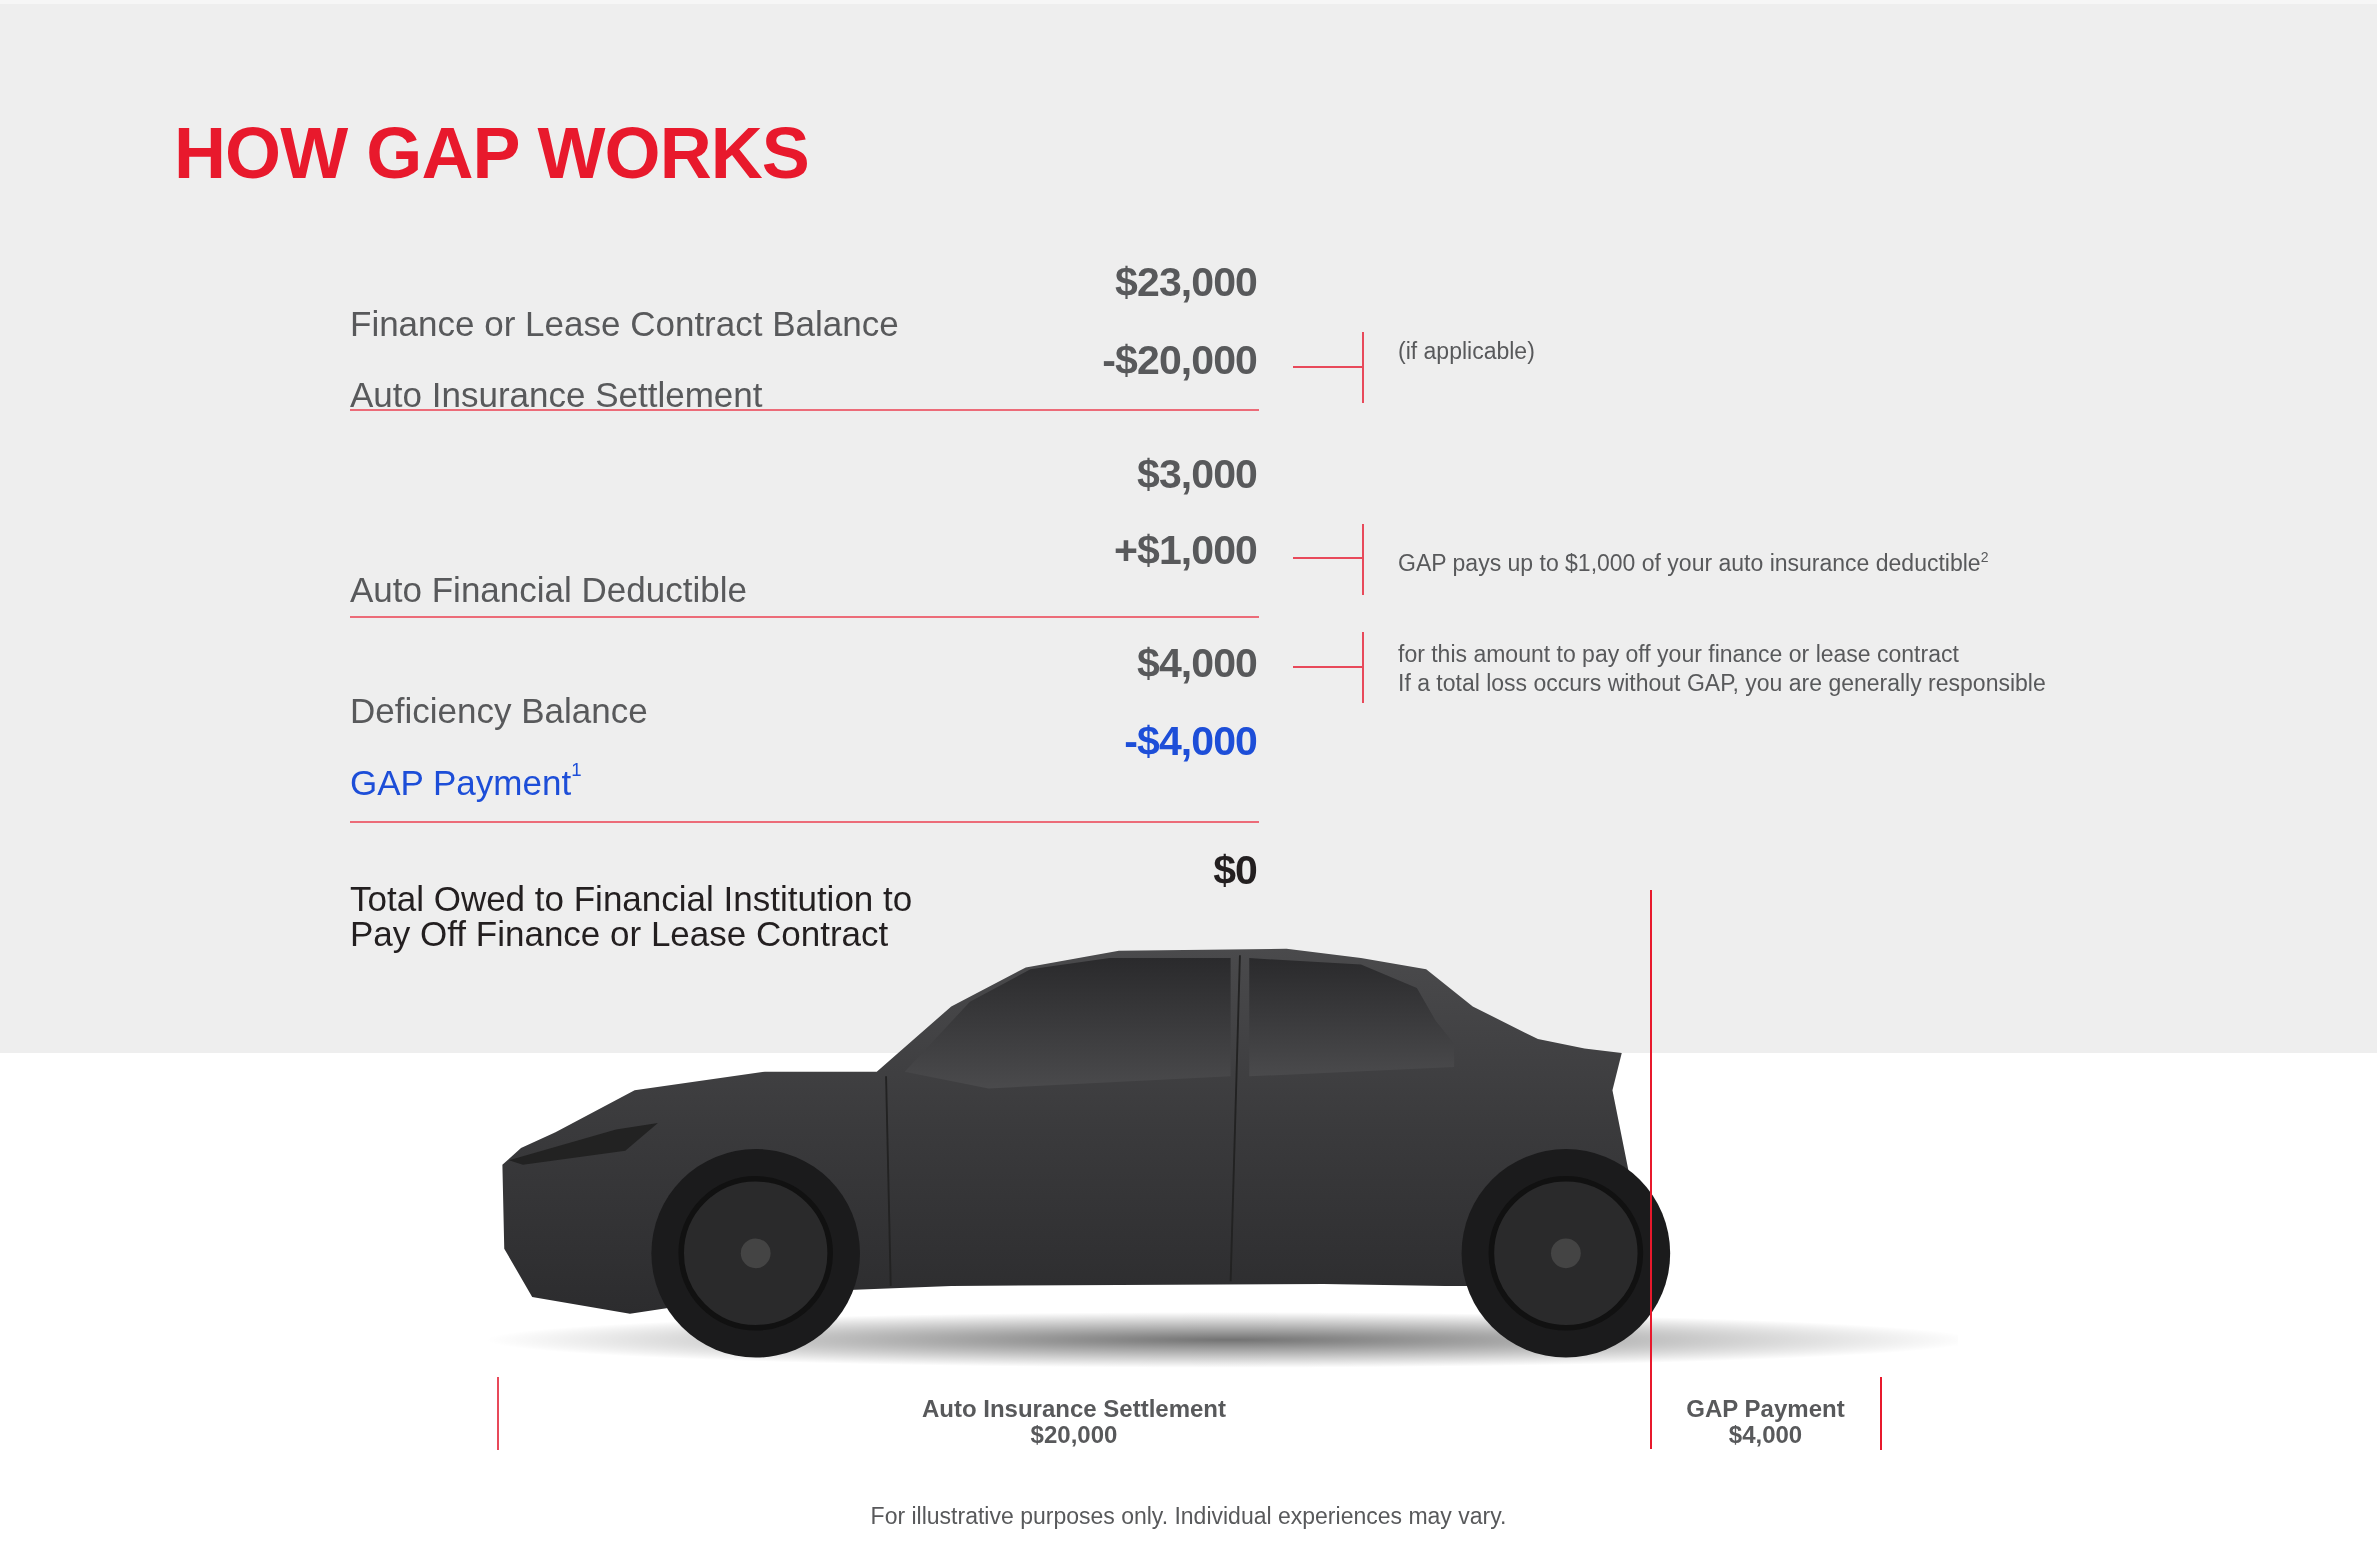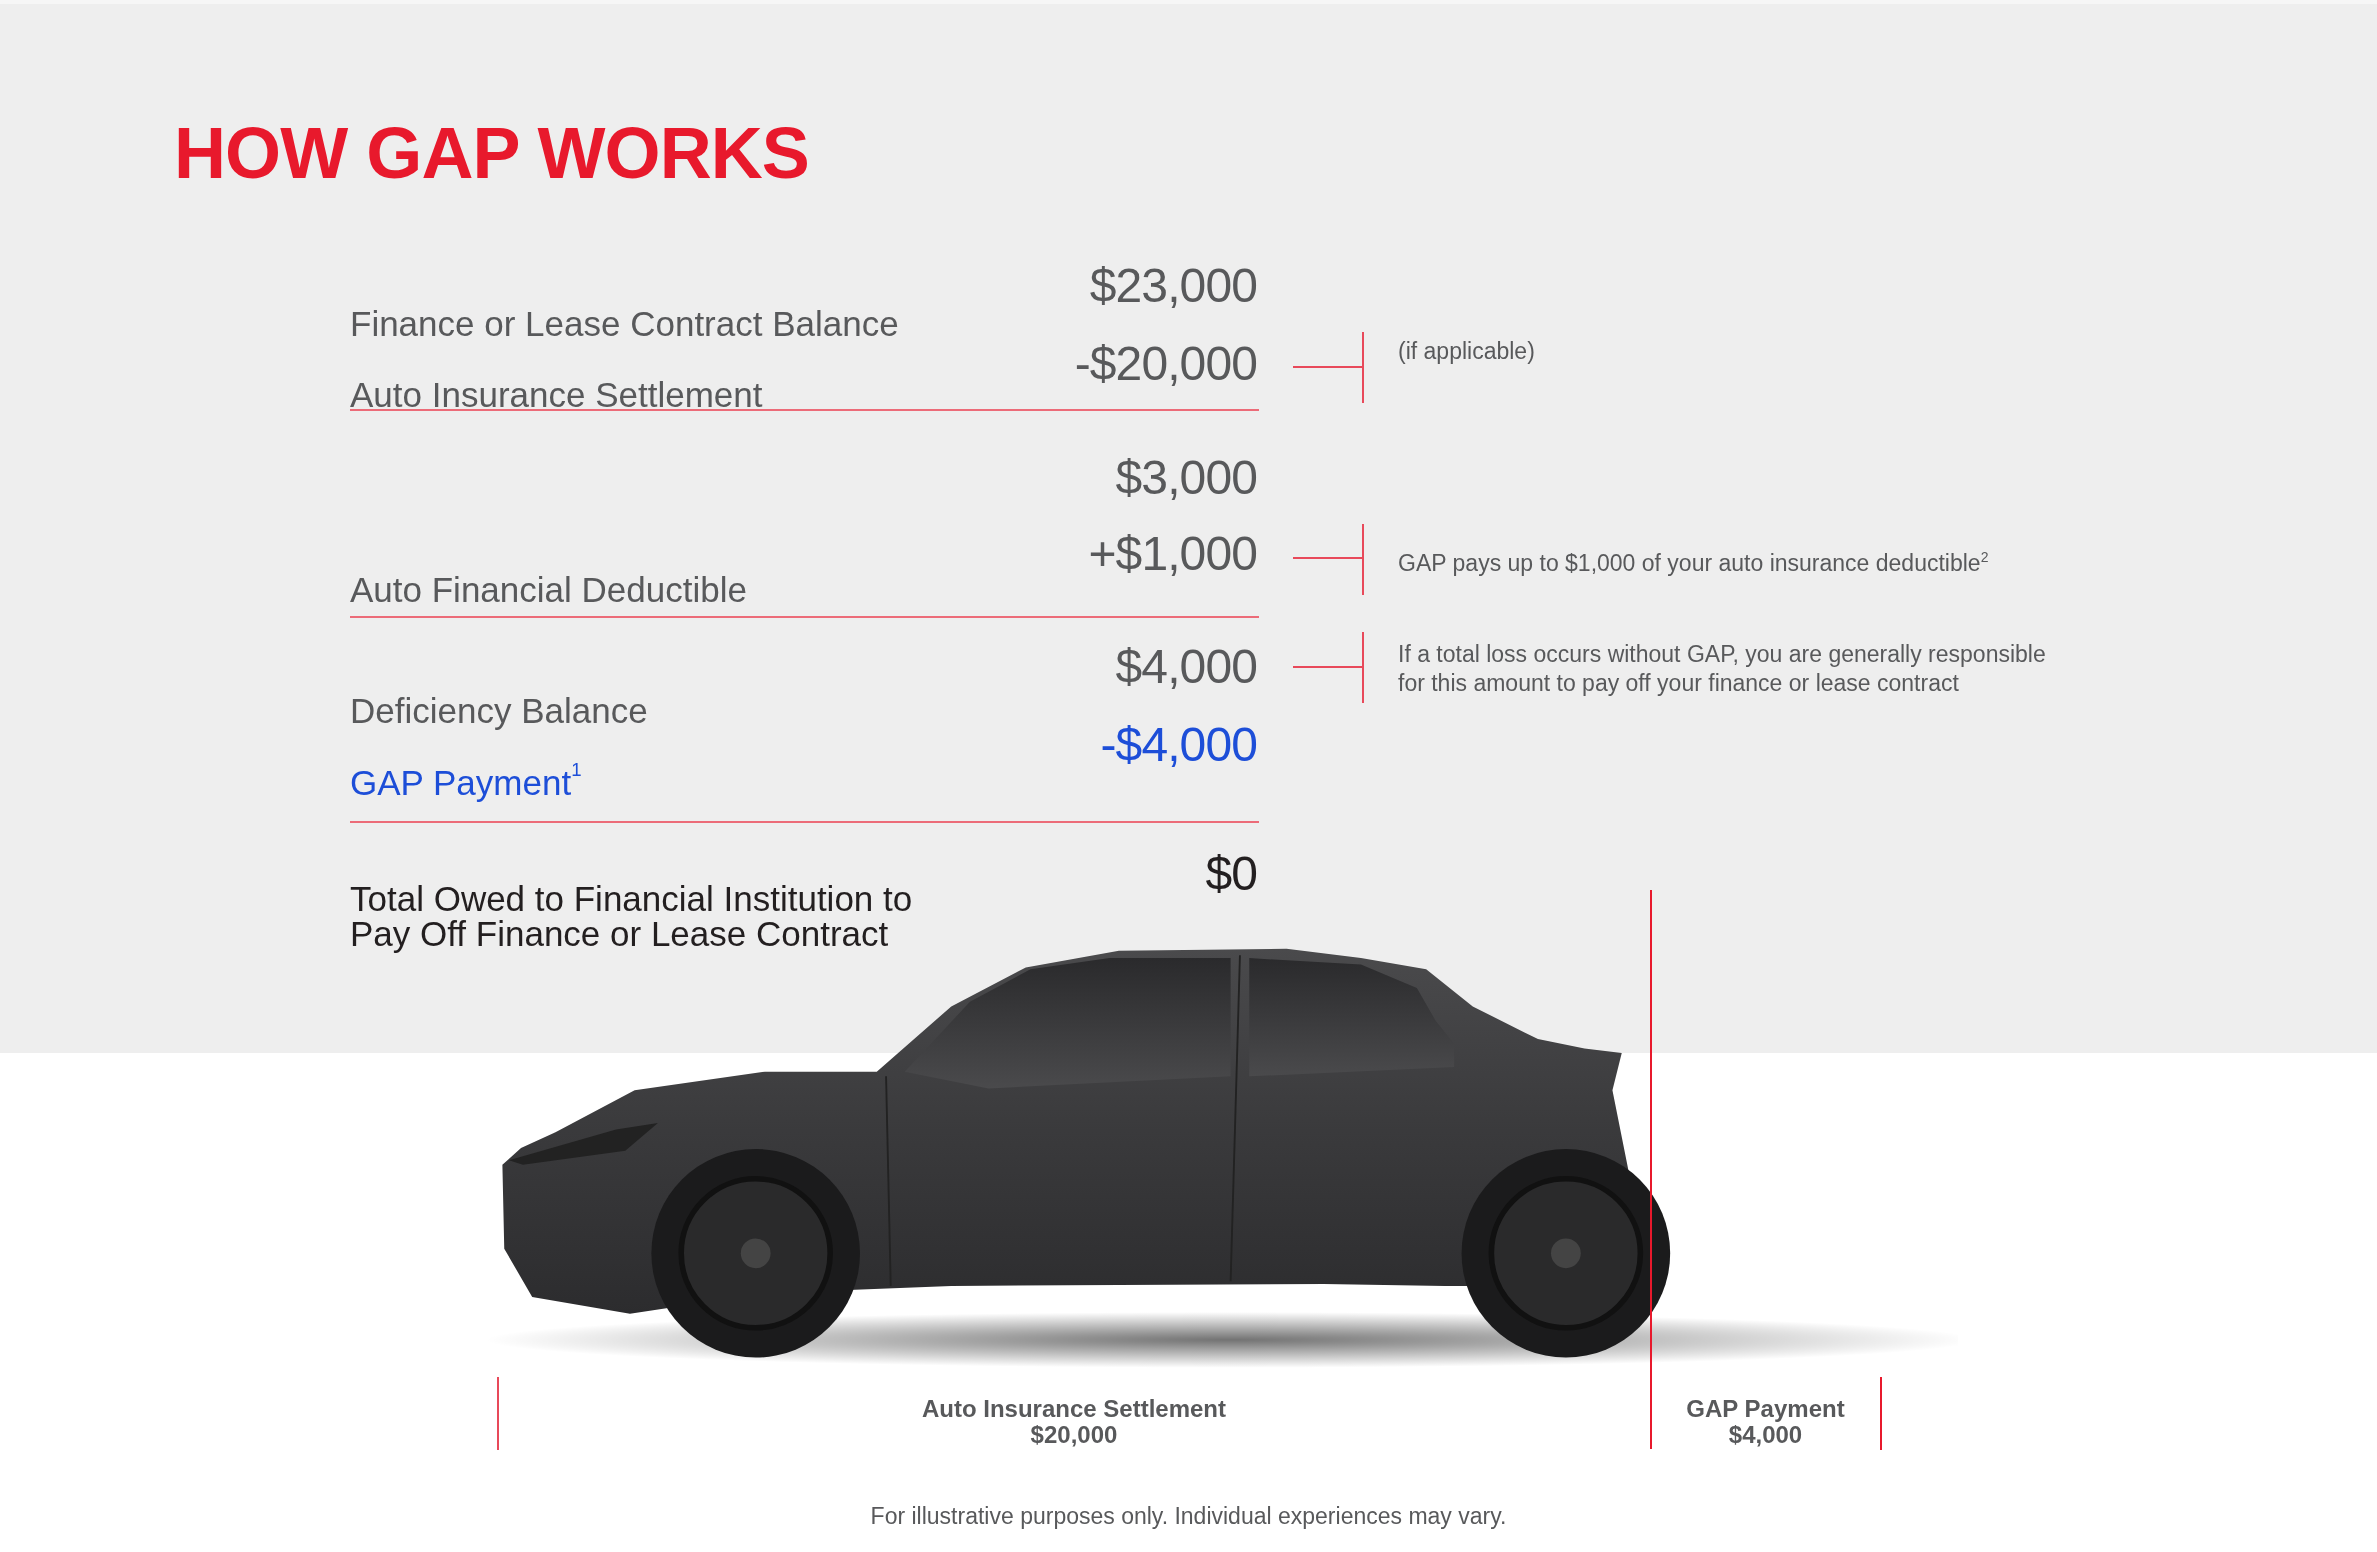--- a/index.html
+++ b/index.html
@@ -1,21 +1,21 @@
 <!DOCTYPE html>
 <html style="font-size:15px"><head>
 <meta charset="utf-8">
 <style>
   html, body { margin:0; padding:0; }
   body { width:2377px; height:1552px; position:relative; overflow:hidden; background:#ffffff; font-family:"Liberation Sans", sans-serif; }
   .band { position:absolute; left:0; top:3.7px; width:2377px; height:1049px; background:#eeeeee; }
   .topline { position:absolute; left:0; top:0; width:2377px; height:3.7px; background:#f6f6f6; }
   .title { position:absolute; left:174px; top:117px; font-size:72px; font-weight:700; color:#e8192c; letter-spacing:-0.9px; line-height:1; }
   .lbl { position:absolute; left:350px; font-size:35px; color:#58595b; font-weight:400; white-space:nowrap; line-height:1;margin-top:33px; }
-  .val { position:absolute; right:1120px; font-size:48px; color:#58595b; font-weight:400; white-space:nowrap; line-height:1; letter-spacing:-0.9px; }
+  .val { position:absolute; right:1120px; font-size:41px; color:#58595b; font-weight:700; white-space:nowrap; line-height:1; letter-spacing:-0.9px; }
   .red { color:#1d4ed8; }
   .dark { color:#231f20; }
   .divider { position:absolute; left:350px; width:909px; height:1.9px; background:#ec6b78; }
   .conn-h { position:absolute; left:1293px; width:70px; height:1.9px; background:#e8495a; }
   .conn-v { position:absolute; left:1362px; width:1.9px; height:71px; background:#e8495a; }
   .note { position:absolute; left:1398px; font-size:23px; color:#58595b; line-height:29px; white-space:nowrap; }
   .note sup { font-size:14px; }
   .lbl sup { font-size:18.6px; vertical-align:top; position:relative; top:-3.7px; }
   .car { position:absolute; left:466px; top:932px; width:1492px; height:447px; }
   .vline { position:absolute; width:1.9px; background:#e8192c; }
@@ -51,22 +51,22 @@
 <div class="conn-v" style="top:524px;"></div>
 <div class="note" style="top:543px;"><span>GAP pays up to $1,000 of your auto insurance deductible</span><sup>2</sup></div>
 
 <div class="divider" style="top:616px;"></div>
 
 <div class="lbl" style="top:660px;">Deficiency Balance</div>
 <div class="val" style="top:643px;">$4,000</div>
 <div class="conn-h" style="top:666px;"></div>
 <div class="conn-v" style="top:632px;"></div>
 <div class="note" style="top:640px;">
+  <div>for this amount to pay off your finance or lease contract</div>
   <div>If a total loss occurs without GAP, you are generally responsible</div>
-  <div>for this amount to pay off your finance or lease contract</div>
 </div>
 
 <div class="lbl red" style="top:732px;"><span>GAP Payment</span><sup>1</sup></div>
 <div class="val red" style="top:721px;">-$4,000</div>
 
 <div class="divider" style="top:821px;"></div>
 
 <div class="lbl dark" style="top:848px; line-height:35px;">
   <div>Total Owed to Financial Institution to</div>
   <div>Pay Off Finance or Lease Contract</div>

